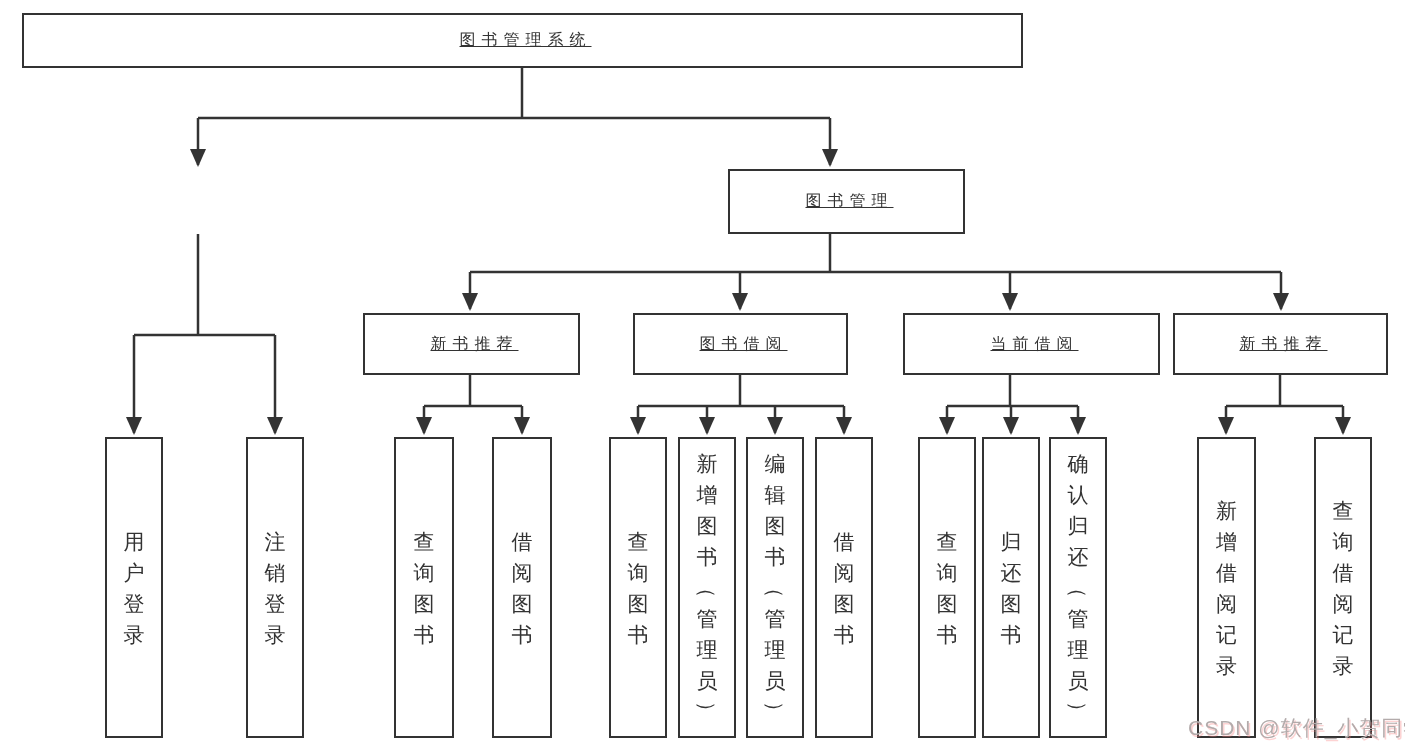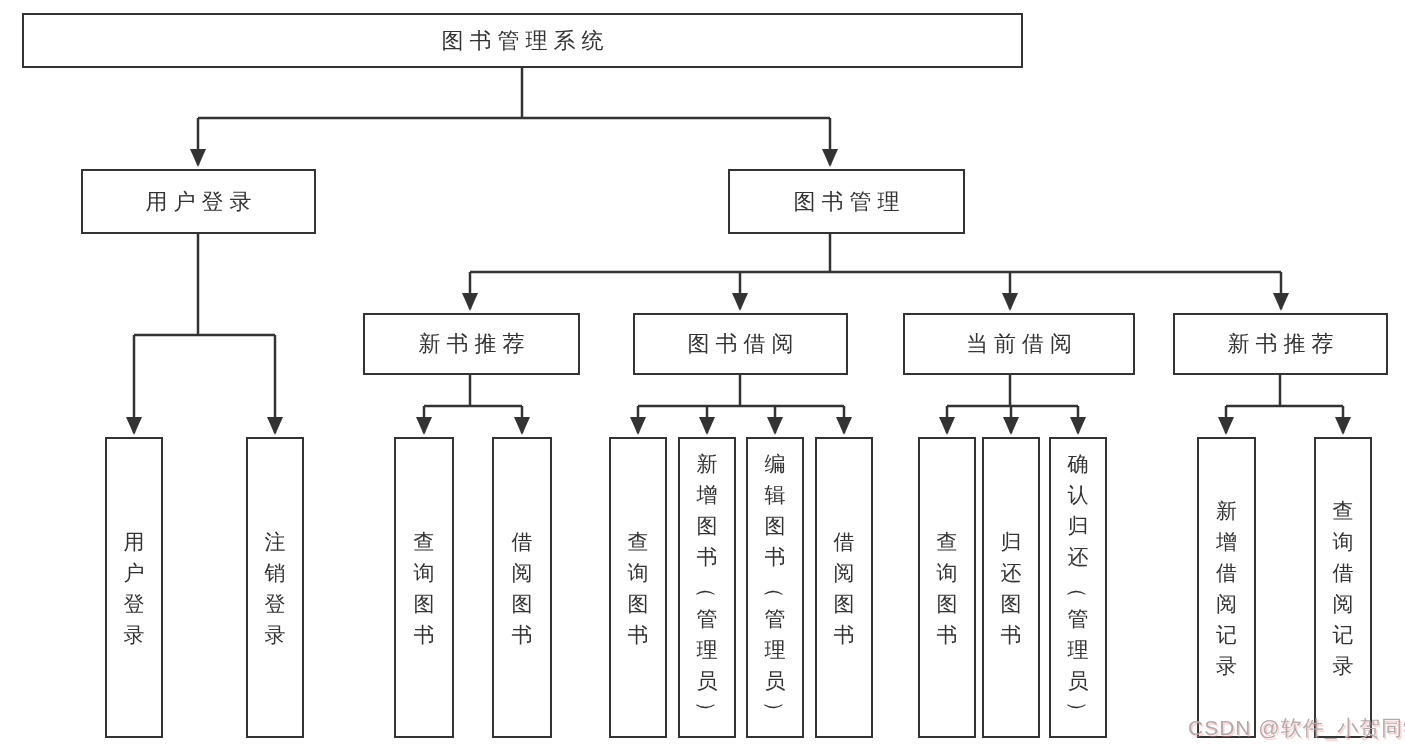--- a/index.html
+++ b/index.html
@@ -16,24 +16,25 @@
   .node{
     position:absolute;
     box-sizing:border-box;
     background:var(--node-bg,#ffffff);
     border:2.5px solid var(--line,#333333);
     display:flex;align-items:center;justify-content:center;
     color:var(--text,#333333);
     z-index:2;
   }
   .hlabel{
-    font-size:22px;
+    font-size:16px;
     letter-spacing:6px;
     padding-left:6px; 
     white-space:nowrap;
+    text-decoration:underline;
   }
   .vtext{
     display:flex;flex-direction:column;
     align-items:center;justify-content:center;
     height:100%;width:100%;
     font-size:21px;color:var(--text,#333333);
   }
   .vtext span{display:block;height:31px;line-height:31px;text-align:center;}
   .vtext span.rot{transform:rotate(90deg);}
   .watermark{
@@ -100,34 +101,31 @@
       <path d="M1226,406 H1343"></path>
       <path d="M1226,406 V433" marker-end="url(#ah)"></path>
       <path d="M1343,406 V433" marker-end="url(#ah)"></path>
     </g>
   </svg>
 
   <div class="node" style="left:22px;top:13px;width:1001px;height:55px">
     <span class="hlabel">图书管理系统</span>
   </div>
 
-  <div class="node" style="left:81px;top:169px;width:235px;height:65px">
-    <span class="hlabel">用户登录</span>
-  </div>
   <div class="node" style="left:728px;top:169px;width:237px;height:65px">
     <span class="hlabel">图书管理</span>
   </div>
 
   <div class="node" style="left:633px;top:313px;width:215px;height:62px">
     <span class="hlabel">图书借阅</span>
   </div>
   <div class="node" style="left:363px;top:313px;width:217px;height:62px">
     <span class="hlabel">新书推荐</span>
   </div>
-  <div class="node" style="left:903px;top:313px;width:232px;height:62px">
+  <div class="node" style="left:903px;top:313px;width:257px;height:62px">
     <span class="hlabel">当前借阅</span>
   </div>
   <div class="node" style="left:1173px;top:313px;width:215px;height:62px">
     <span class="hlabel">新书推荐</span>
   </div>
 
   <div class="node" style="left:105px;top:437px;width:58px;height:301px">
     <div class="vtext">
         <span>用</span>
         <span>户</span>

